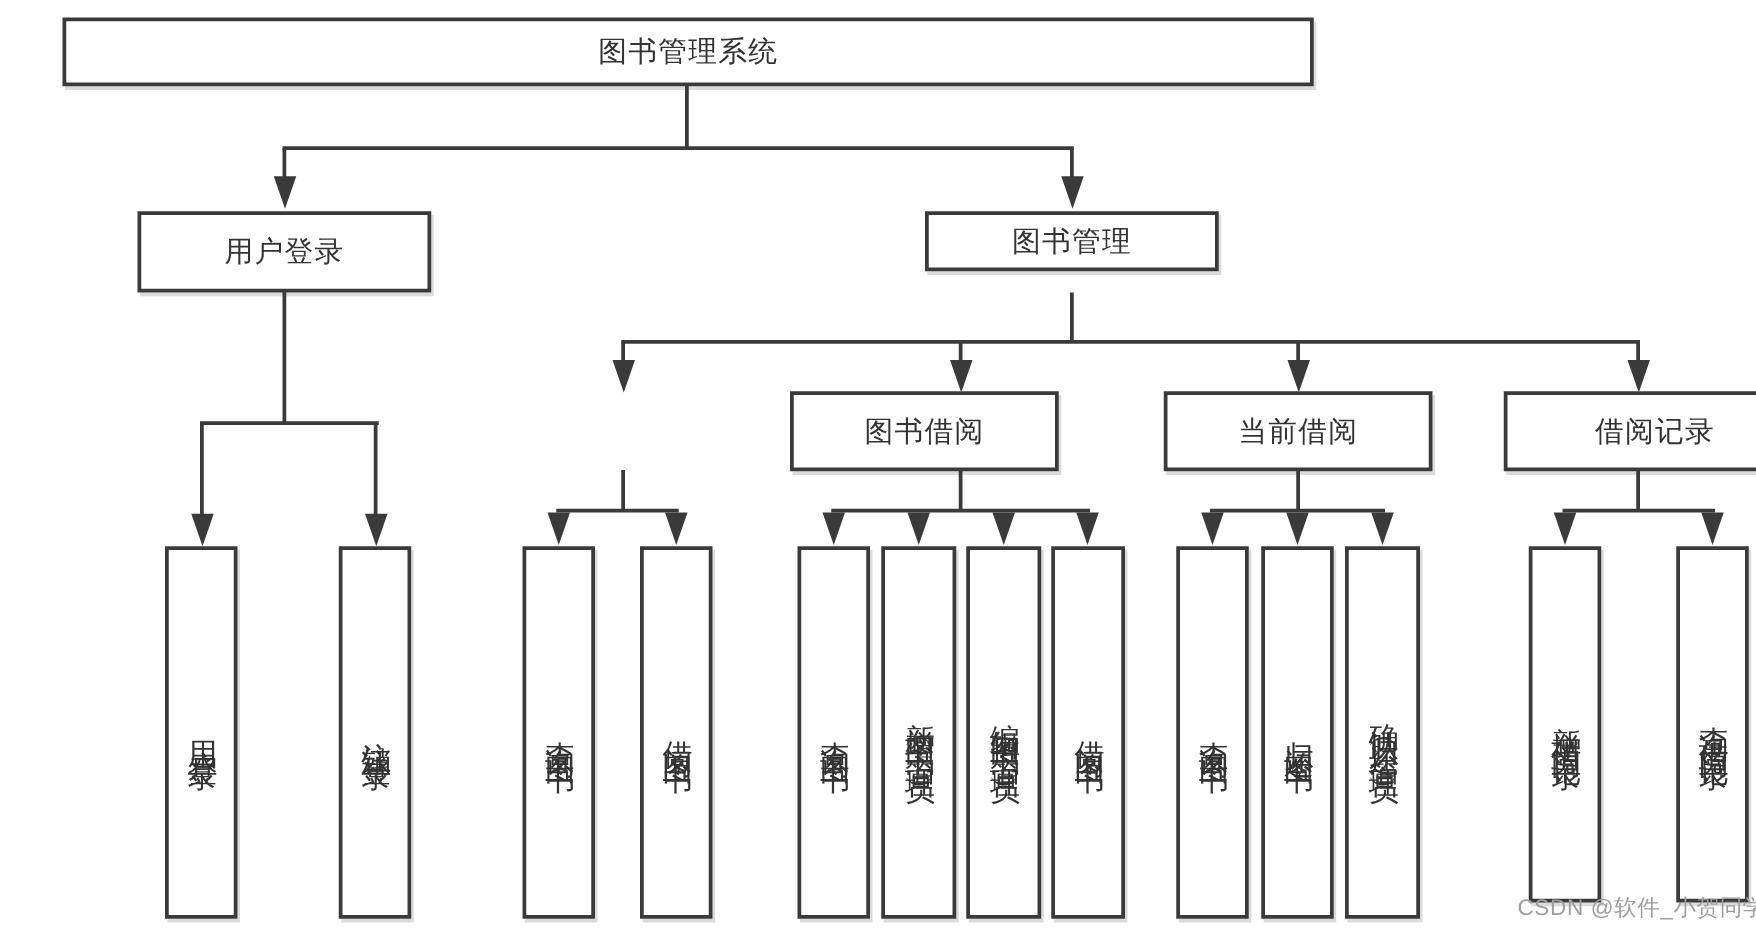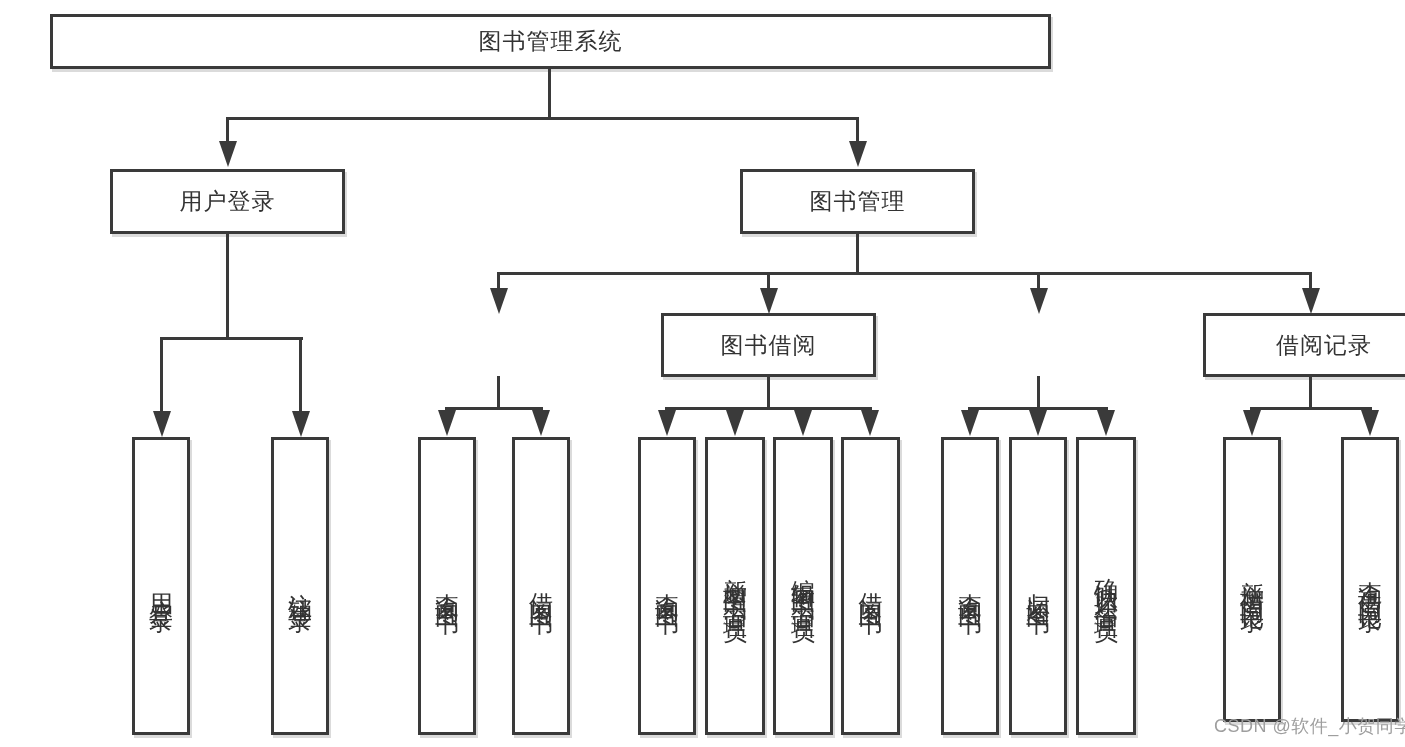--- a/index.html
+++ b/index.html
@@ -40,21 +40,21 @@
   <i class="ln" style="left:520px;top:68px;width:3px;height:50px;"></i>
   <i class="ln" style="left:198px;top:117px;width:633px;height:3px;"></i>
   <i class="ln" style="left:198px;top:119px;width:3px;height:25px;"></i>
   <i class="ar" style="left:191px;top:141px;"></i>
   <i class="ln" style="left:828px;top:119px;width:3px;height:25px;"></i>
   <i class="ar" style="left:821px;top:141px;"></i>
 
   <div class="node" style="left:82px;top:169px;width:235px;height:65px;">
     <span class="htxt">用户登录</span>
   </div>
-  <div class="node" style="left:712px;top:169px;width:235px;height:65px;">
+  <div class="node" style="left:712px;top:169px;width:235px;height:48px;">
     <span class="htxt">图书管理</span>
   </div>
 
   <i class="ln" style="left:198px;top:233px;width:3px;height:106px;"></i>
   <i class="ln" style="left:132px;top:337px;width:143px;height:3px;"></i>
   <i class="ln" style="left:132px;top:339px;width:3px;height:73px;"></i>
   <i class="ar" style="left:125px;top:411px;"></i>
   <i class="ln" style="left:271px;top:339px;width:3px;height:73px;"></i>
   <i class="ar" style="left:264px;top:411px;"></i>
 
@@ -62,22 +62,25 @@
   <i class="ln" style="left:469px;top:272px;width:815px;height:3px;"></i>
   <i class="ln" style="left:469px;top:274px;width:3px;height:16px;"></i>
   <i class="ar" style="left:462px;top:288px;"></i>
   <i class="ln" style="left:739px;top:274px;width:3px;height:16px;"></i>
   <i class="ar" style="left:732px;top:288px;"></i>
   <i class="ln" style="left:1009px;top:274px;width:3px;height:16px;"></i>
   <i class="ar" style="left:1002px;top:288px;"></i>
   <i class="ln" style="left:1281px;top:274px;width:3px;height:16px;"></i>
   <i class="ar" style="left:1274px;top:288px;"></i>
 
-  <div class="node" style="left:633px;top:313px;width:215px;height:64px;">
+  <div class="node" style="left:604px;top:313px;width:215px;height:64px;">
     <span class="htxt">图书借阅</span>
+  </div>
+  <div class="node" style="left:903px;top:313px;width:215px;height:64px;">
+    <span class="htxt">当前借阅</span>
   </div>
   <div class="node" style="left:1175px;top:313px;width:242px;height:64px;">
     <span class="htxt">借阅记录</span>
   </div>
 
   <i class="ln" style="left:469px;top:376px;width:3px;height:33px;"></i>
   <i class="ln" style="left:417px;top:407px;width:98px;height:3px;"></i>
   <i class="ar" style="left:410px;top:410px;"></i>
   <i class="ar" style="left:504px;top:410px;"></i>
 

